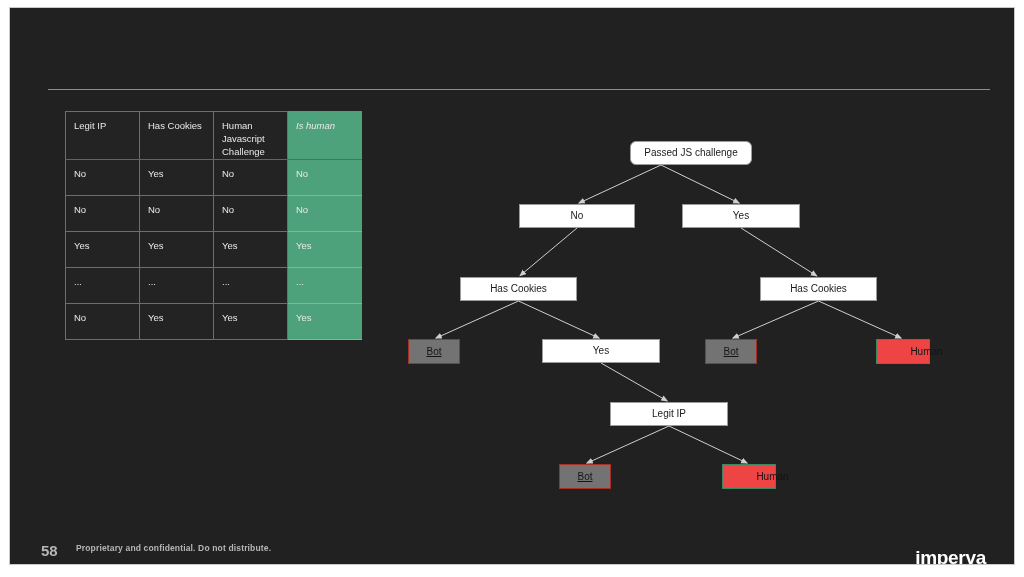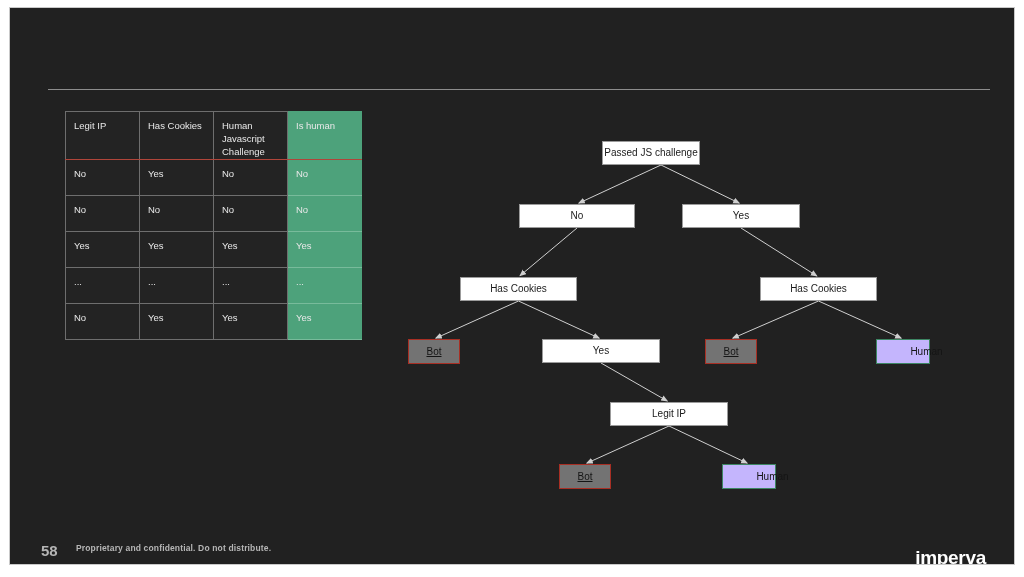--- a/index.html
+++ b/index.html
@@ -75,21 +75,21 @@
     vertical-align: top;
   }
   #data-table tr.header td.green,
   #data-table td.green {
     background: #4da27b;
     border-left-color: #4da27b;
     border-right-color: #4da27b;
     border-top-color: #4da27b;
     border-bottom-color: #78bb9b;
   }
-  #data-table tr.header td.green { border-bottom-color: #4da27b; }
+  #data-table tr.header td.green { border-bottom-color: #4da27b; font-style: italic; }
   #data-table tr.header td { border-bottom: 1px solid #b0453a; }
   #data-table tr.header td.green { border-bottom: 1px solid #b0453a; }
 
   
   #tree {
     position: absolute;
     left: 0; top: 0;
     width: 1006px;
     height: 558px;
     pointer-events: none;
@@ -107,21 +107,21 @@
     background: #ffffff;
     white-space: nowrap;
   }
   .node.leaf-bot {
     background: #737373;
     border-color: #a82f24;
     color: #151515;
     text-decoration: underline;
   }
   .node.leaf-human {
-    background: #c4b5fd;
+    background: #ef4444;
     border-color: #3d8663;
     color: #151515;
     padding-left: 47px;
   }
 
   
   #page-num {
     position: absolute;
     left: 31px;
     top: 534px;
@@ -227,21 +227,21 @@
         <line x1="508.5" y1="293" x2="589.1834373110102" y2="330.1632802159804" stroke="#cfcfcf" stroke-width="1" marker-end="url(#arrowhead)"></line>
         <line x1="808.5" y1="293" x2="722.8344732656278" y2="330.2033144674988" stroke="#cfcfcf" stroke-width="1" marker-end="url(#arrowhead)"></line>
         <line x1="808.5" y1="293" x2="891.1759550937493" y2="330.1797194504435" stroke="#cfcfcf" stroke-width="1" marker-end="url(#arrowhead)"></line>
         <line x1="591" y1="355" x2="657.2650859474511" y2="393.00497576397936" stroke="#cfcfcf" stroke-width="1" marker-end="url(#arrowhead)"></line>
         <line x1="659" y1="418" x2="576.8222158456767" y2="455.1756642602891" stroke="#cfcfcf" stroke-width="1" marker-end="url(#arrowhead)"></line>
         <line x1="659" y1="418" x2="737.1934449912915" y2="455.1418863708634" stroke="#cfcfcf" stroke-width="1" marker-end="url(#arrowhead)"></line>
       </g>
   </svg>
 
   <div id="node-layer">
-      <div class="node" style="left: 592px; top: 133px; width: 98px; height: 24px;">
+      <div class="node" style="left: 620px; top: 133px; width: 122px; height: 24px; border-radius: 6px;">
         <span>Passed JS challenge</span>
       </div>
       <div class="node" style="left: 509px; top: 196px; width: 116px; height: 24px;">
         <span>No</span>
       </div>
       <div class="node" style="left: 672px; top: 196px; width: 118px; height: 24px;">
         <span>Yes</span>
       </div>
       <div class="node" style="left: 450px; top: 269px; width: 117px; height: 24px;">
         <span>Has Cookies</span>

